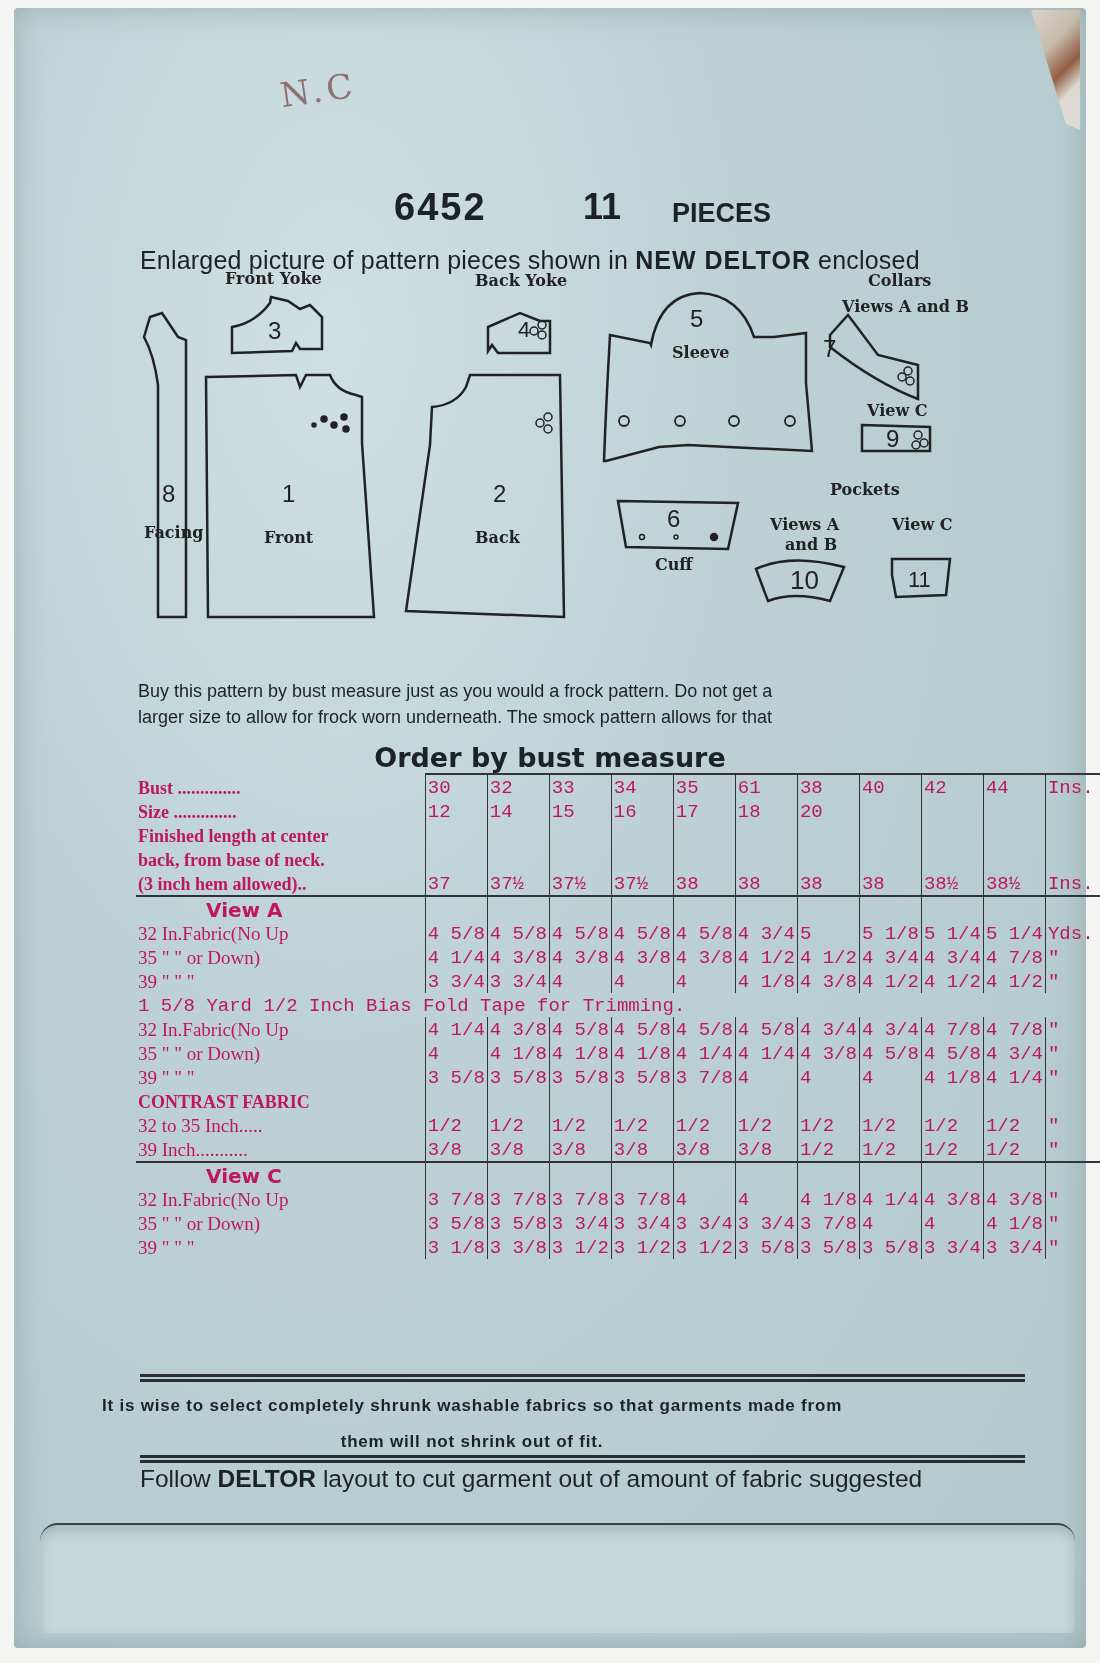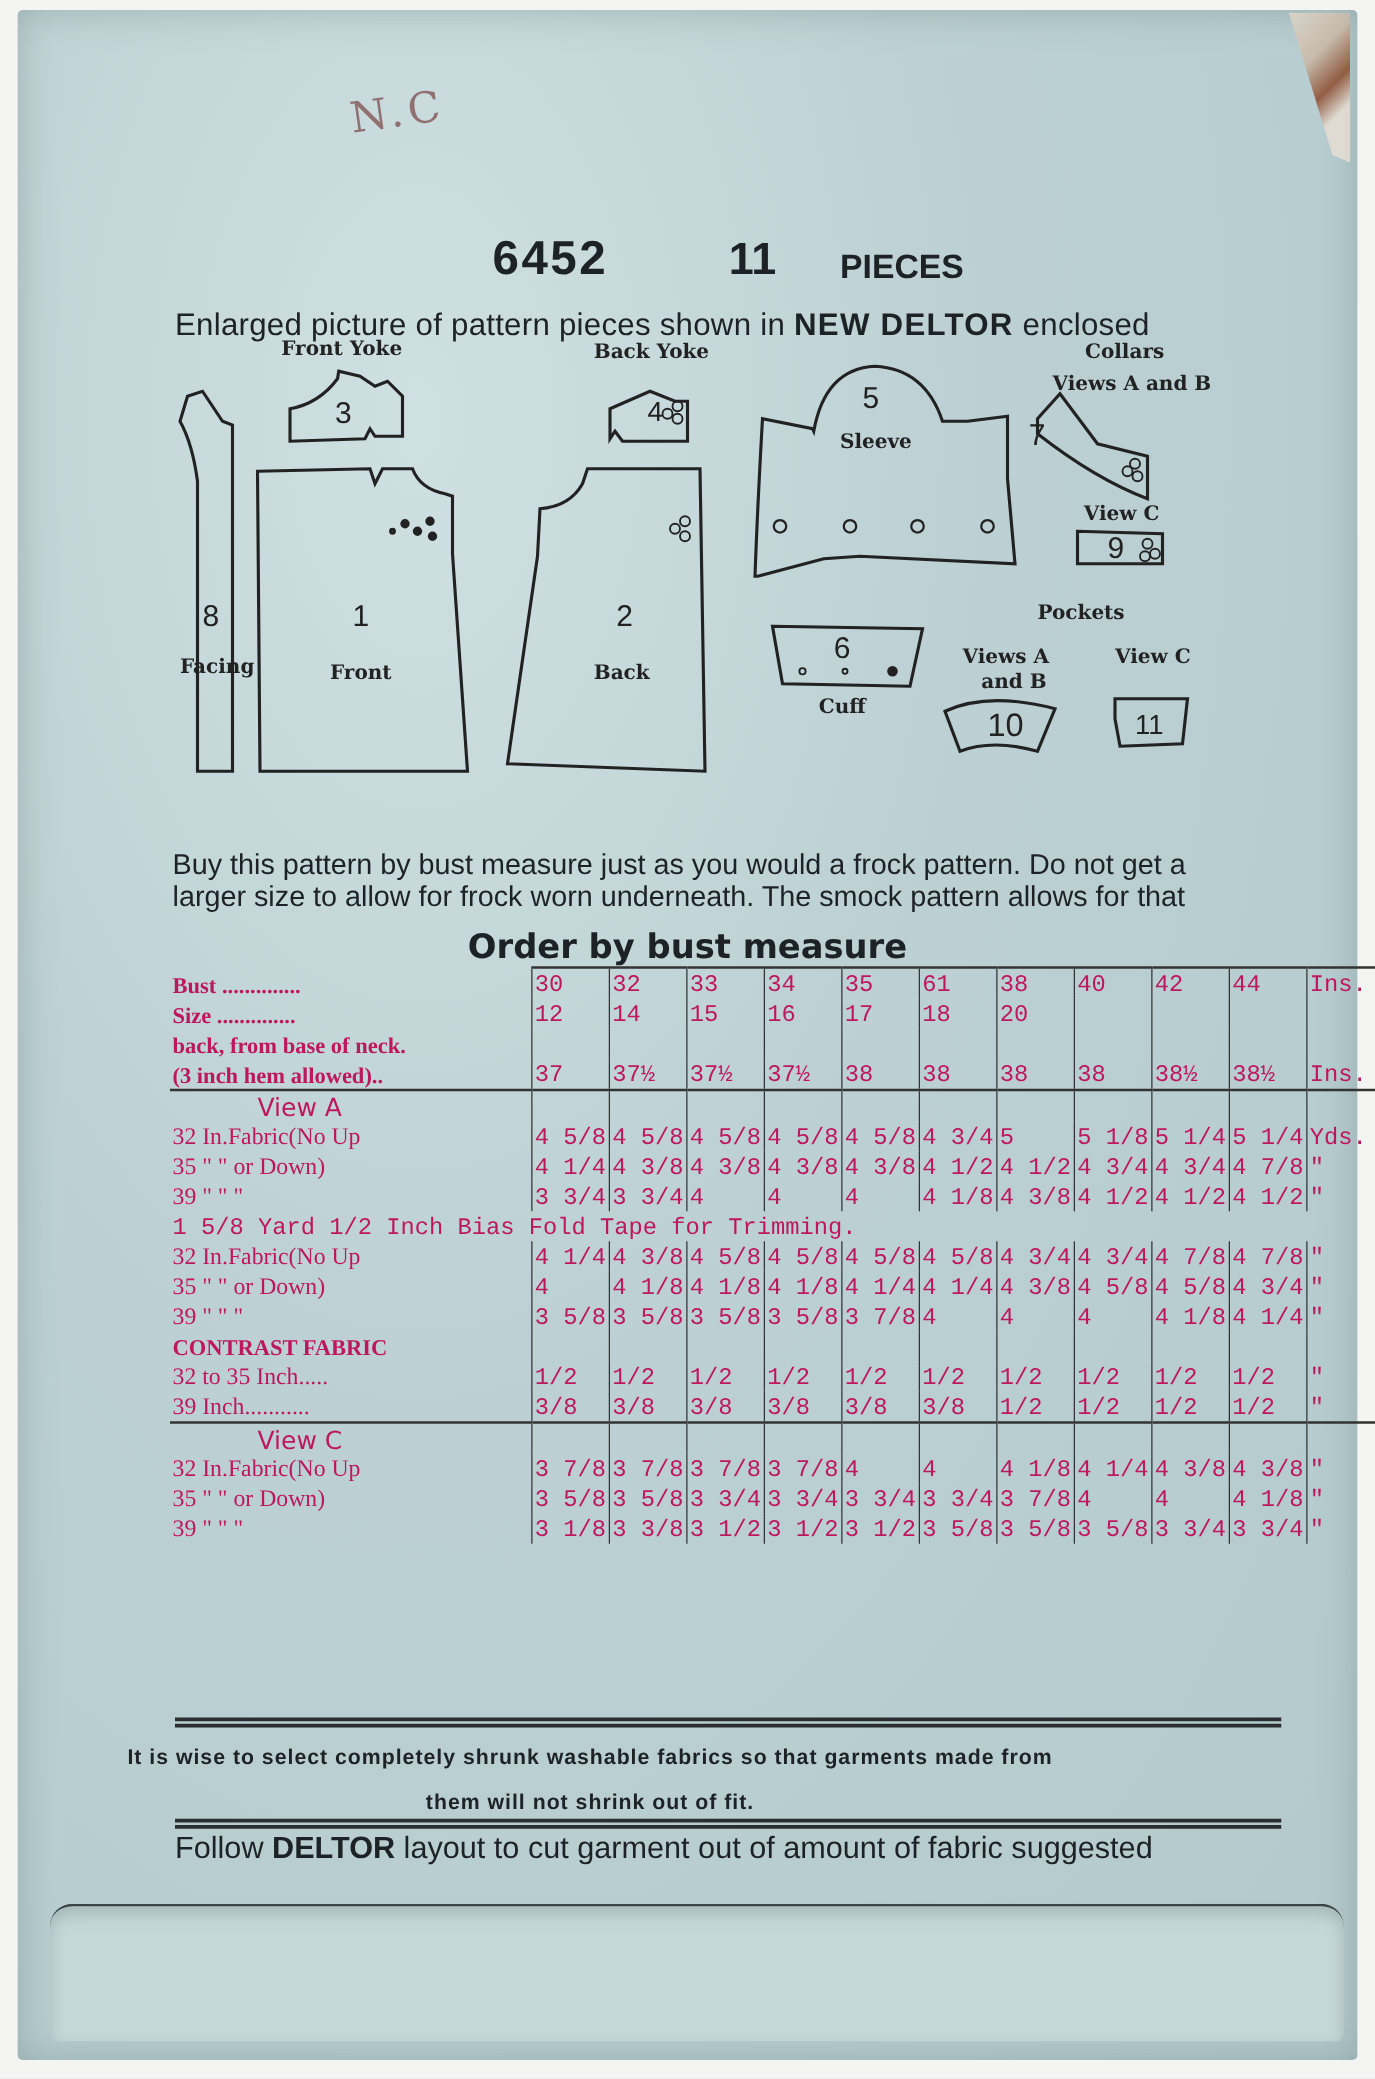--- a/index.html
+++ b/index.html
@@ -9,29 +9,29 @@
     box-shadow:inset 0 0 30px rgba(90,110,110,.35);}
   .corner-tear{position:absolute;right:20px;top:10px;width:70px;height:120px;background:linear-gradient(135deg,#e9e2d8 0%,#c9b9a6 40%,#8c4a2c 60%,#e6ded4 75%);clip-path:polygon(30% 0,100% 0,100% 100%,80% 95%);opacity:.85;}
   .ink-mark{position:absolute;left:280px;top:70px;font-family:"DejaVu Serif",serif;font-size:34px;color:#6b2a2a;opacity:.6;letter-spacing:4px;transform:rotate(-8deg);}
   .pnum{font-family:"Liberation Sans",sans-serif;font-size:38px;font-weight:600;letter-spacing:2px;position:absolute;left:394px;top:186px;}
   .pcount{font-family:"Liberation Sans",sans-serif;font-size:36px;font-weight:600;position:absolute;left:583px;top:186px;}
   .plabel{font-family:"Liberation Sans",sans-serif;font-size:27px;font-weight:600;position:absolute;left:672px;top:198px;}
   .enlarged{position:absolute;left:140px;top:246px;font-family:"Liberation Sans",sans-serif;font-size:25px;white-space:nowrap;letter-spacing:.2px;text-align:right;}
   .enlarged b{font-weight:700;letter-spacing:1px;}
   .diagram{position:absolute;left:140px;top:275px;width:880px;height:380px;}
   .dlabel{position:absolute;font-family:"DejaVu Serif",serif;font-weight:700;font-size:16px;white-space:nowrap;color:#222;}
-  .buy{position:absolute;left:138px;top:678px;font-family:"Liberation Sans",sans-serif;font-size:23px;line-height:26px;width:900px;}
+  .buy{position:absolute;left:138px;top:678px;font-family:"Liberation Sans",sans-serif;font-size:18px;line-height:26px;width:900px;}
   .order{position:absolute;left:0;width:1100px;text-align:center;top:742px;font-family:"DejaVu Sans",sans-serif;font-weight:700;font-size:27px;}
   table.yard{position:absolute;left:136px;top:773px;border-collapse:collapse;font-family:"Liberation Mono",monospace;font-size:19px;color:#be185d;}
   table.yard td{padding:0 2px;height:24px;line-height:22px;white-space:nowrap;vertical-align:bottom;}
   table.yard td.v{border-left:1.5px solid #333;width:51px;}
   table.yard td.u{border-left:1.5px solid #333;width:52px;}
   .lbl{width:258px;font-family:"Liberation Serif",serif;}
   .lbl.serif{font-family:"Liberation Serif",serif;font-weight:700;font-size:18px;}
-  .viewhead{font-family:"DejaVu Sans",sans-serif;font-weight:400;font-size:20px;padding-left:70px !important;}
+  .viewhead{font-family:"DejaVu Sans",sans-serif;font-weight:700;font-size:20px;padding-left:70px !important;}
   tr.sep td{border-top:2px solid #333;}
   tr.top td.v, tr.top td.u{border-top:2px solid #333;}
   .wise{position:absolute;left:0;width:944px;text-align:center;top:1388px;font-family:"Liberation Sans",sans-serif;font-size:17px;font-weight:600;line-height:36px;letter-spacing:.8px;}
   .dbl{position:absolute;left:140px;width:885px;height:0;border-top:3px solid #2a2e30;}
   .follow{position:absolute;left:140px;top:1465px;font-family:"Liberation Sans",sans-serif;font-size:24.5px;white-space:nowrap;}
   .follow b{font-weight:700;}
   .flap{position:absolute;left:40px;top:1523px;width:1035px;height:108px;border-top:2px solid #3a4446;border-radius:18px 18px 6px 6px;background:#c6d7d9;box-shadow:inset 0 6px 12px rgba(70,90,90,.25);}
 </style>
 </head>
 <body>
@@ -156,20 +156,34 @@
         <td class="v">16</td>
         <td class="v">17</td>
         <td class="v">18</td>
         <td class="v">20</td>
         <td class="v"></td>
         <td class="v"></td>
         <td class="v"></td>
         <td class="u"></td>
       </tr>
       <tr>
+        <td class="lbl serif">Finished length at center</td>
+        <td class="v"></td>
+        <td class="v"></td>
+        <td class="v"></td>
+        <td class="v"></td>
+        <td class="v"></td>
+        <td class="v"></td>
+        <td class="v"></td>
+        <td class="v"></td>
+        <td class="v"></td>
+        <td class="v"></td>
+        <td class="u"></td>
+      </tr>
+      <tr>
         <td class="lbl serif">back, from base of neck.</td>
         <td class="v"></td>
         <td class="v"></td>
         <td class="v"></td>
         <td class="v"></td>
         <td class="v"></td>
         <td class="v"></td>
         <td class="v"></td>
         <td class="v"></td>
         <td class="v"></td>

